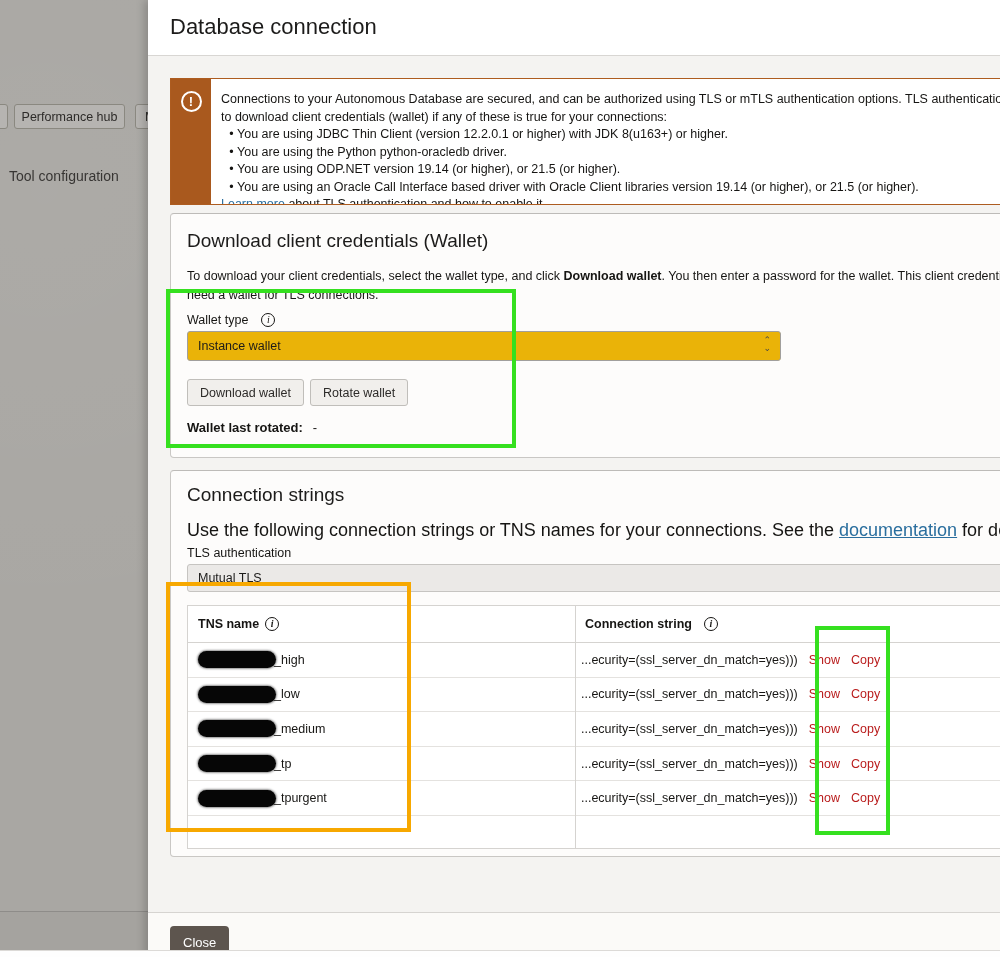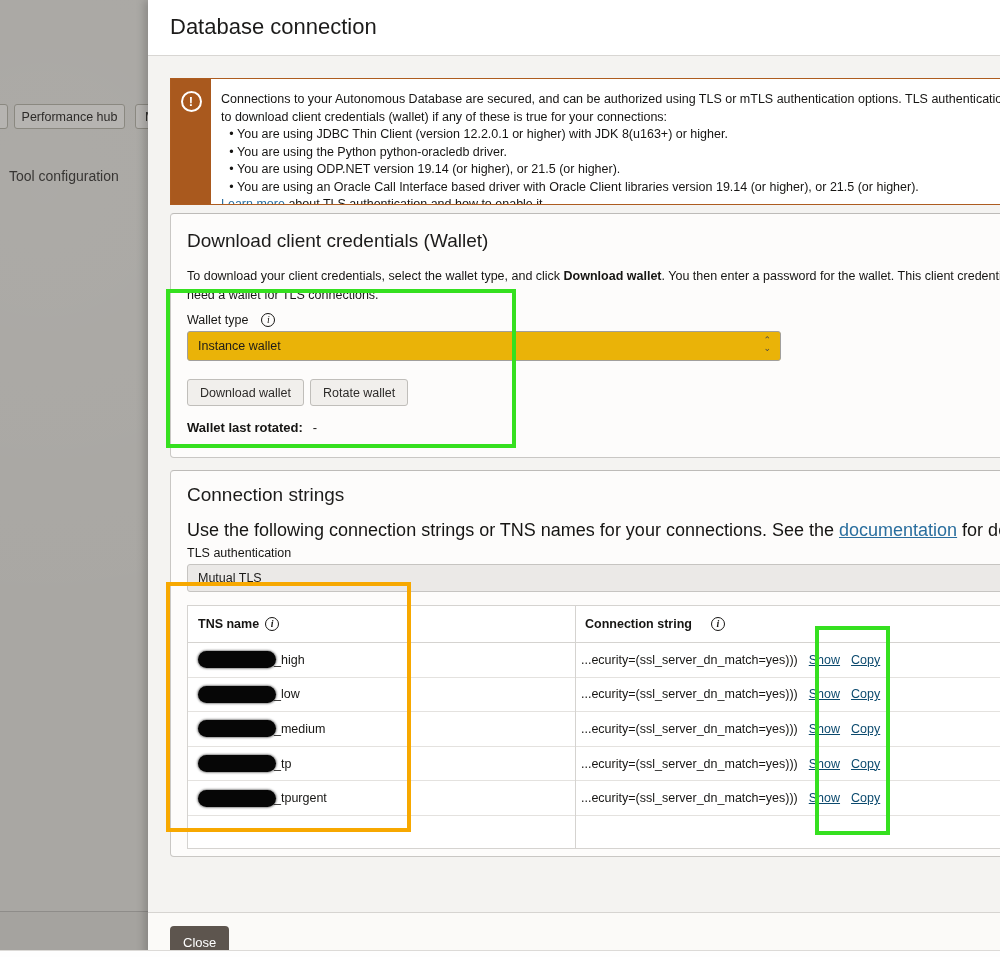--- a/index.html
+++ b/index.html
@@ -28,21 +28,21 @@
   
   .banner { position:absolute; left:22px; top:78px; width:836px; height:127px; background:#fff;
             border:1px solid #ad5c20; display:flex; }
   .banner-strip { width:40px; background:#a9591e; flex:0 0 40px; display:flex; justify-content:center; }
   .warn-circle { margin-top:12px; width:21px; height:21px; border:2px solid #fff; border-radius:50%;
                  color:#fff; font-size:13px; font-weight:bold; display:flex; align-items:center; justify-content:center; }
   .banner-body { padding:12px 0 0 10px; font-size:12.5px; line-height:17.5px; overflow:hidden; white-space:nowrap; flex:1; }
   .banner-body .bullet-row { padding-left:5px; }
   .bullet-dot { display:inline-block; width:11px; text-align:center; }
   a.link { color:#2a6e9e; text-decoration:underline; cursor:pointer; }
-  .dark-link { color:#0c4a6e; text-decoration:underline; cursor:pointer; }
+  .dark-link { color:#b91c1c; cursor:pointer; }
 
   
   .card { position:absolute; left:22px; width:836px; background:#fdfcfb; border:1px solid #c9c7c4;
           border-top-color:#bdbbb8; border-radius:4px; overflow:hidden; }
   .card h2 { font-size:19px; font-weight:400; color:#1c1b1a; }
   .small-label { font-size:12.5px; color:#161513; display:flex; align-items:center; gap:13px; }
   .info-circle { width:14px; height:14px; border:1px solid #161513; border-radius:50%; font-size:10px;
                  font-style:italic; font-family:"Liberation Serif","DejaVu Serif",serif;
                  display:inline-flex; align-items:center; justify-content:center; line-height:1; }
 
@@ -69,21 +69,21 @@
   .conn-card h2 { position:absolute; left:16px; top:13px; }
   .c-desc { position:absolute; left:16px; top:49px; font-size:18px; white-space:nowrap; }
   .c-tls-label { position:absolute; left:16px; top:75px; font-size:12.5px; }
   .select2 { left:16px; top:93px; width:830px; height:28px; background:#ebe9e7; border-color:#c6c4c1; border-radius:3px; }
 
   .tbl { position:absolute; left:16px; top:134px; width:828px; height:244px; background:#fff;
          border:1px solid #d5d3d0; border-right:none; }
   .tbl-vdiv { position:absolute; left:387px; top:0; width:1px; height:100%; background:#d5d3d0; }
   .tbl-head { height:37px; display:flex; align-items:center; border-bottom:1px solid #d5d3d0; font-weight:bold; font-size:12.5px; }
   .th1 { width:387px; padding-left:10px; display:flex; align-items:center; gap:6px; }
-  .th2 { padding-left:10px; display:flex; align-items:center; gap:19px; }
+  .th2 { padding-left:10px; display:flex; align-items:center; gap:12px; }
   .tbl-row { height:34.6px; display:flex; align-items:center; border-bottom:1px solid #e4e2df; font-size:12.5px; }
   .td1 { width:387px; padding-left:10px; display:flex; align-items:center; }
   .blob { width:78px; height:17px; background:#060606; border-radius:9px; box-shadow:0 0 2px 1px rgba(10,10,10,.45); }
   .tns-suffix { margin-left:-2px; }
   .td2 { padding-left:6px; display:flex; align-items:center; }
   .td2 .lnk { margin-left:11px; font-size:12.5px; }
 
   
   .panel-footer { position:absolute; left:0; top:912px; width:852px; height:38px; background:#fbfaf8; border-top:1px solid #d6d4d1; }
   .close-btn { position:absolute; left:22px; top:13px; height:21px; padding:16px 13px; background:#5d554e; border:none;

